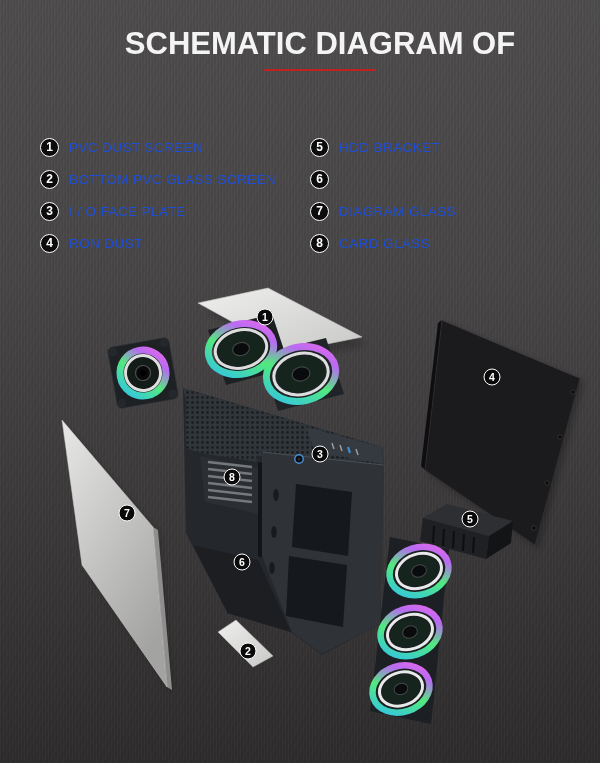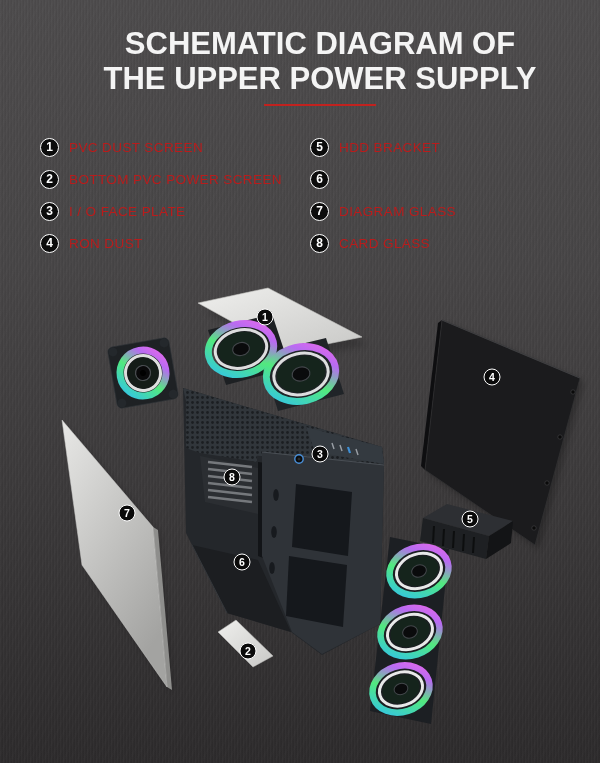--- a/index.html
+++ b/index.html
@@ -20,49 +20,48 @@
   .legend{position:absolute;top:137px;left:0;width:600px;}
   .legend-col{position:absolute;top:0;}
   .legend-col.left{left:40px;}
   .legend-col.right{left:310px;}
   .lrow{display:flex;align-items:center;height:20px;margin-bottom:12px;white-space:nowrap;}
   .lnum{
     flex:0 0 auto;width:17px;height:17px;border-radius:50%;
     background:#0c0c0c;border:1.5px solid #fff;color:#fff;
     font-size:12px;font-weight:bold;line-height:17px;text-align:center;margin-right:10px;
   }
-  .ltext{color:#b91c1c;font-size:13.5px;letter-spacing:.4px;}
+  .ltext{color:#1d4ed8;font-size:13.5px;letter-spacing:.4px;}
   .diagram{position:absolute;left:0;top:0;width:600px;height:763px;}
   .callout{
     position:absolute;width:15px;height:15px;border-radius:50%;
     background:#0a0a0a;border:1px solid #fff;color:#fff;
     font-size:10.5px;font-weight:bold;line-height:15px;text-align:center;
     transform:translate(-50%,-50%);
   }
 </style>
 </head>
 <body>
 
 <div class="header">
   <h1 class="title">
     <span>SCHEMATIC DIAGRAM OF</span><br>
-    <span>THE UPPER POWER SUPPLY</span>
   </h1>
   <div class="red-rule"></div>
 </div>
 
 <div class="legend">
   <div class="legend-col left">
     <div class="lrow">
       <span class="lnum">1</span>
       <span class="ltext">PVC DUST SCREEN</span>
     </div>
     <div class="lrow">
       <span class="lnum">2</span>
-      <span class="ltext">BOTTOM PVC POWER SCREEN</span>
+      <span class="ltext">BOTTOM PVC GLASS SCREEN</span>
     </div>
     <div class="lrow">
       <span class="lnum">3</span>
       <span class="ltext">I / O FACE PLATE</span>
     </div>
     <div class="lrow">
       <span class="lnum">4</span>
       <span class="ltext">RON DUST</span>
     </div>
   </div>

